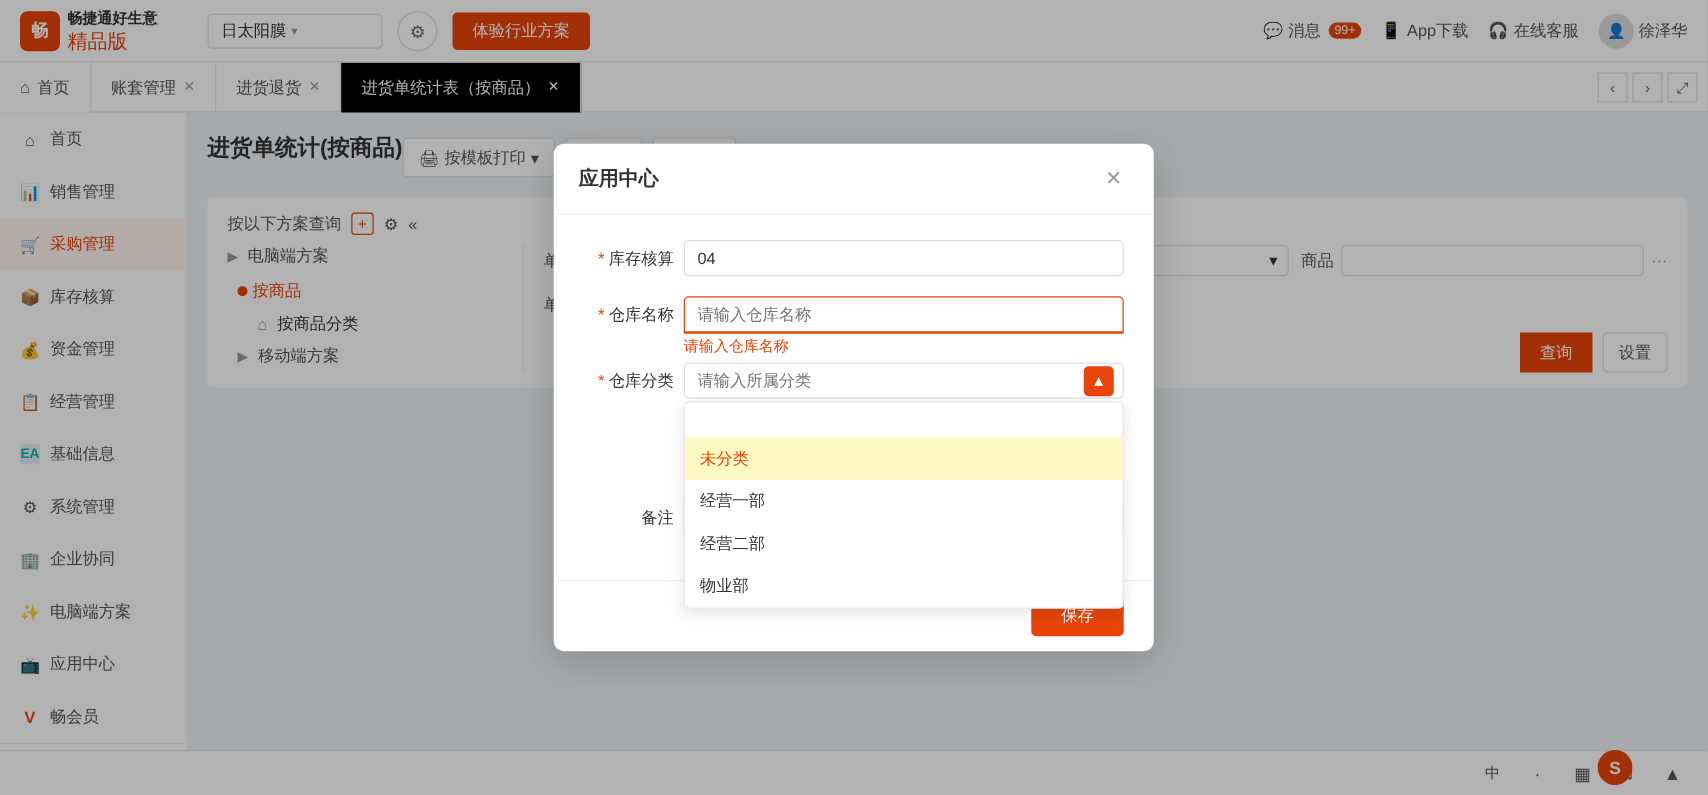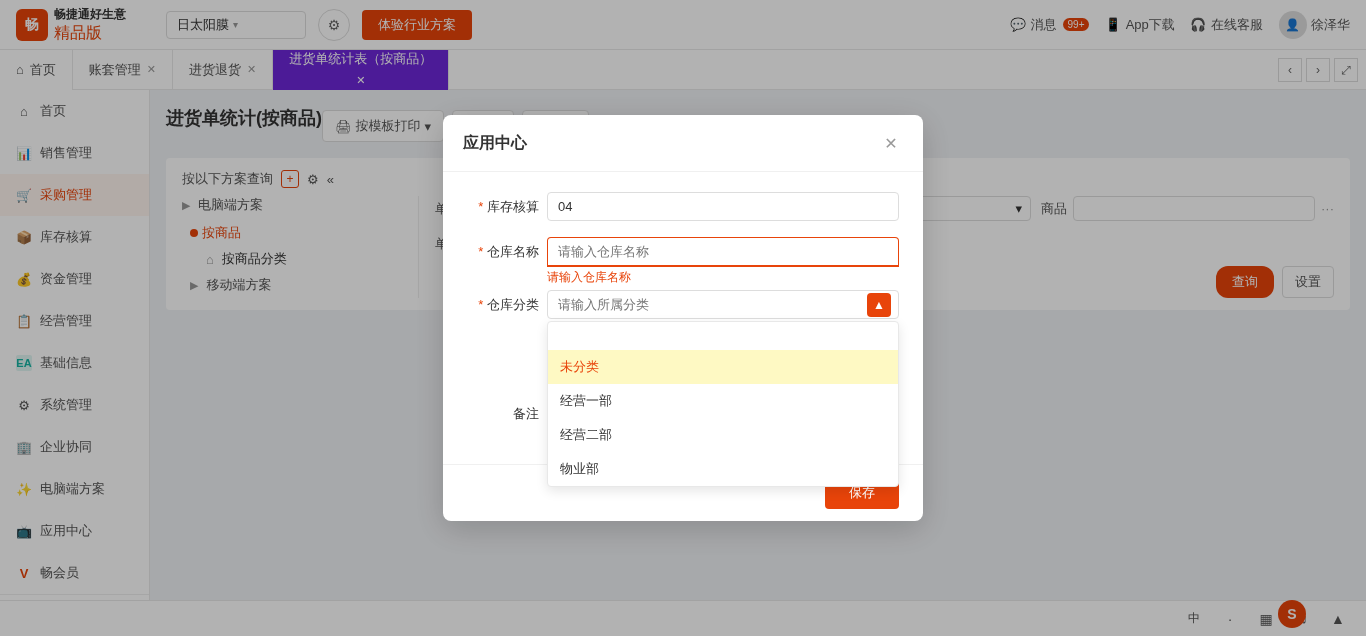--- a/index.html
+++ b/index.html
@@ -84,21 +84,21 @@
       display: flex; align-items: center;
       padding: 0 16px;
       cursor: pointer;
       border-right: 1px solid #e8e8e8;
       color: #555;
       font-size: 13px;
       gap: 6px;
       white-space: nowrap;
     }
     .tab-item.home { background: #fff; }
-    .tab-item.active { color: #fff; background: #6d28d9; flex-direction: column; }
+    .tab-item.active { color: #fff; background: #000000; }
     .tab-close { color: #999; font-size: 11px; cursor: pointer; }
     .tab-spacer { flex: 1; }
     .tab-controls { display: flex; gap: 4px; padding: 0 8px; }
     .tab-ctrl-btn { width: 24px; height: 24px; border: 1px solid #ddd; background: #fff; display: flex; align-items: center; justify-content: center; cursor: pointer; font-size: 12px; color: #666; }
 
     
     .main-layout {
       display: flex;
       height: calc(636px - 90px);
     }
@@ -136,21 +136,21 @@
       margin-bottom: 16px;
     }
     .action-btn {
       display: flex; align-items: center; gap: 4px;
       padding: 6px 12px; border: 1px solid #ddd;
       background: #fff; border-radius: 4px; cursor: pointer;
       font-size: 13px; color: #555;
     }
     .btn-primary {
       background: #e8440a; color: #fff; border: none;
-      padding: 6px 16px; border-radius: 12px; cursor: pointer; font-size: 13px;
+      padding: 6px 16px; border-radius: 0; cursor: pointer; font-size: 13px;
     }
     .btn-default {
       background: #fff; color: #555; border: 1px solid #ddd;
       padding: 6px 12px; border-radius: 4px; cursor: pointer; font-size: 13px;
     }
 
     
     .filter-panel {
       background: #fff;
       border-radius: 4px;

